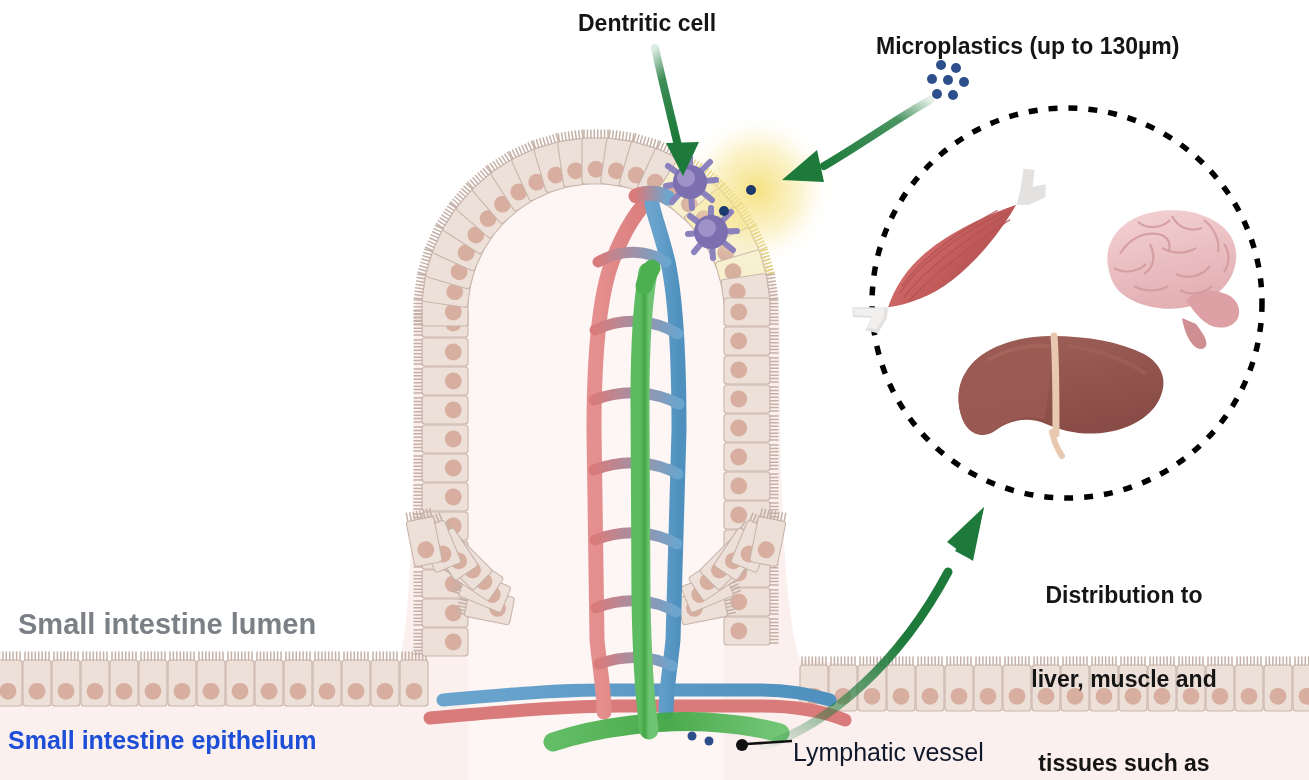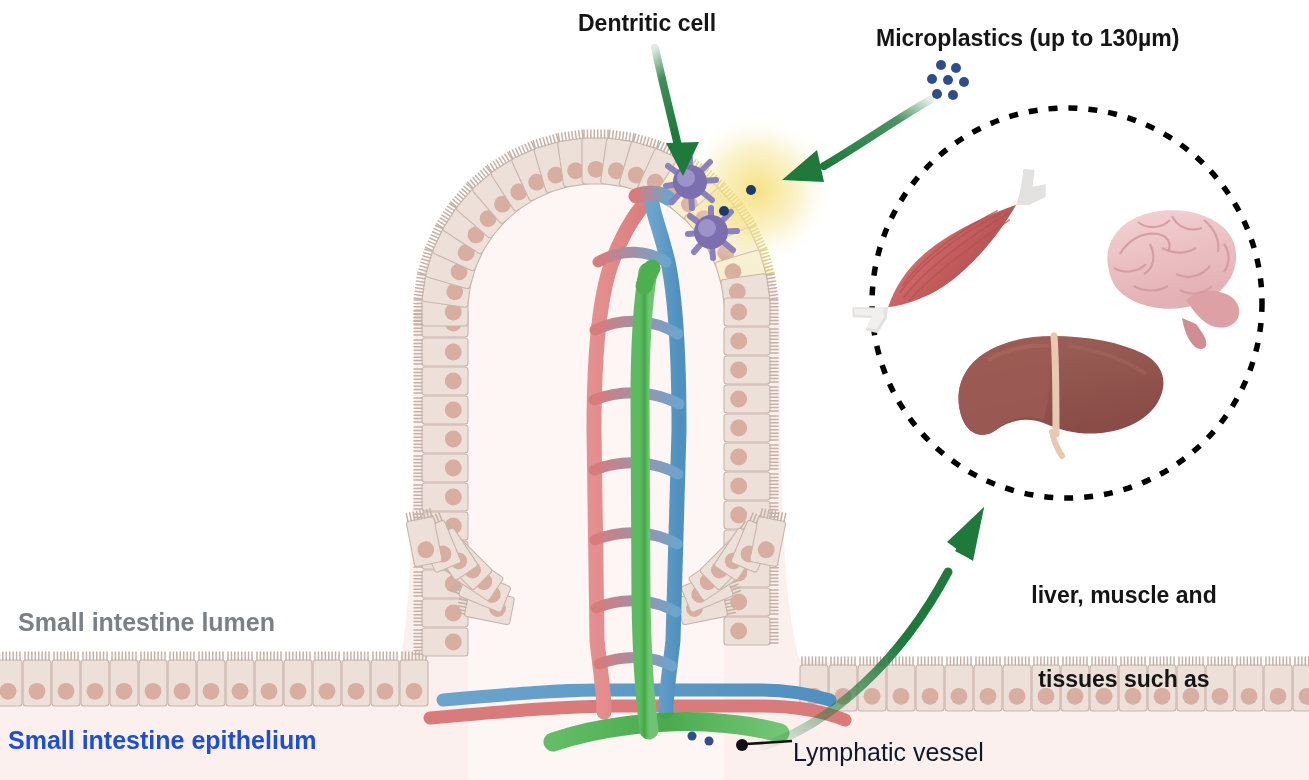--- a/index.html
+++ b/index.html
@@ -2,22 +2,22 @@
 <html><head>
 <meta charset="utf-8">
 <style>
   html,body{margin:0;padding:0;background:#ffffff;}
   body{width:1309px;height:780px;position:relative;overflow:hidden;
        font-family:"Liberation Sans",sans-serif;}
   #stage{position:absolute;inset:0;width:1194px;height:780px;}
   svg.layer{position:absolute;left:0;top:0;width:1309px;height:780px;overflow:visible;}
   .lbl{position:absolute;font-family:"Liberation Sans",sans-serif;white-space:pre;}
   #lbl-dendritic{left:578px;top:10px;font-size:23px;font-weight:bold;color:#151515;}
-  #lbl-micro{left:876px;top:25px;font-size:23px;font-weight:bold;color:#151515;}
-  #lbl-lumen{left:18px;top:608px;font-size:25px;font-weight:bold;color:#7b8086;}
+  #lbl-micro{left:876px;top:33px;font-size:23px;font-weight:bold;color:#151515;}
+  #lbl-lumen{left:18px;top:608px;font-size:29px;font-weight:bold;color:#7b8086;}
   #lbl-epi{left:8px;top:726px;font-size:25px;font-weight:bold;color:#1d4ed8;}
   #lbl-lymph{left:793px;top:738px;font-size:25px;color:#0f172a;}
   #lbl-dist{left:1013px;top:525px;width:222px;font-size:23px;font-weight:bold;
             color:#151515;text-align:center;line-height:28px;}
 </style>
 </head>
 <body>
 
 <div id="stage">
 
@@ -1385,18 +1385,19 @@
 
   <div class="lbl" id="lbl-micro">Microplastics (up to 130µm)</div>
 
   <div class="lbl" id="lbl-lumen">Small intestine lumen</div>
 
   <div class="lbl" id="lbl-epi">Small intestine epithelium</div>
 
   <div class="lbl" id="lbl-lymph">Lymphatic vessel</div>
 
   <div class="lbl" id="lbl-dist">
+    <div>Distribution to</div>
     <div>liver, muscle and</div>
     <div>tissues such as</div>
     
   </div>
 
 </div>
 
 </body></html>

